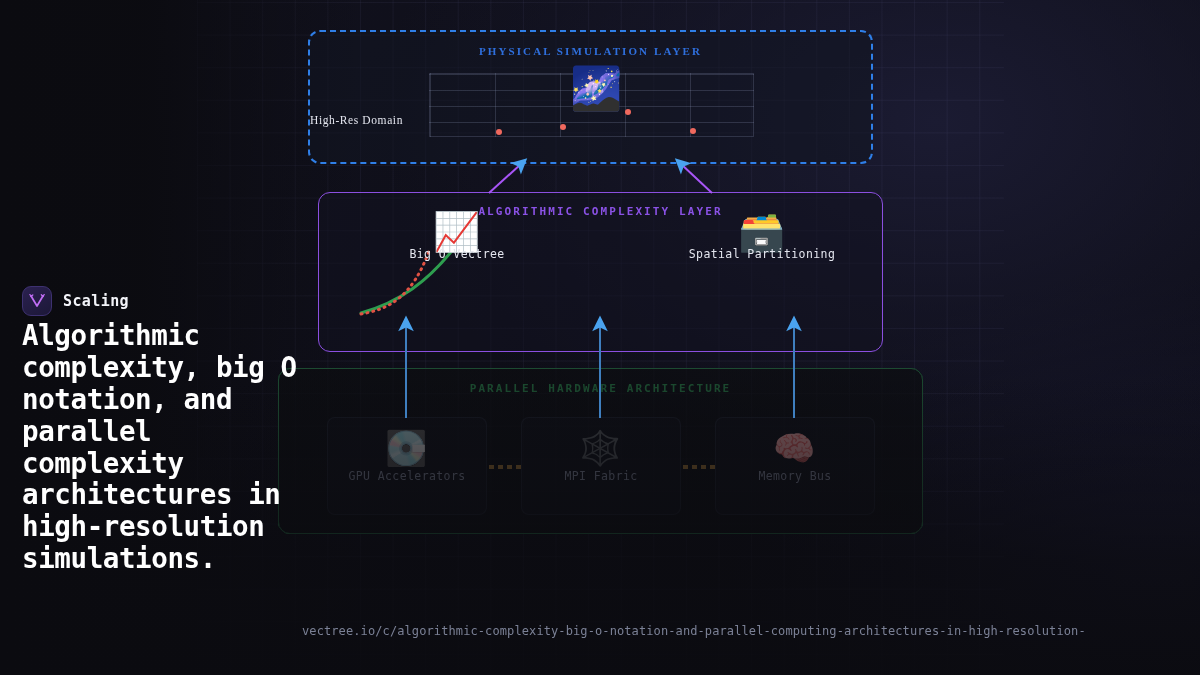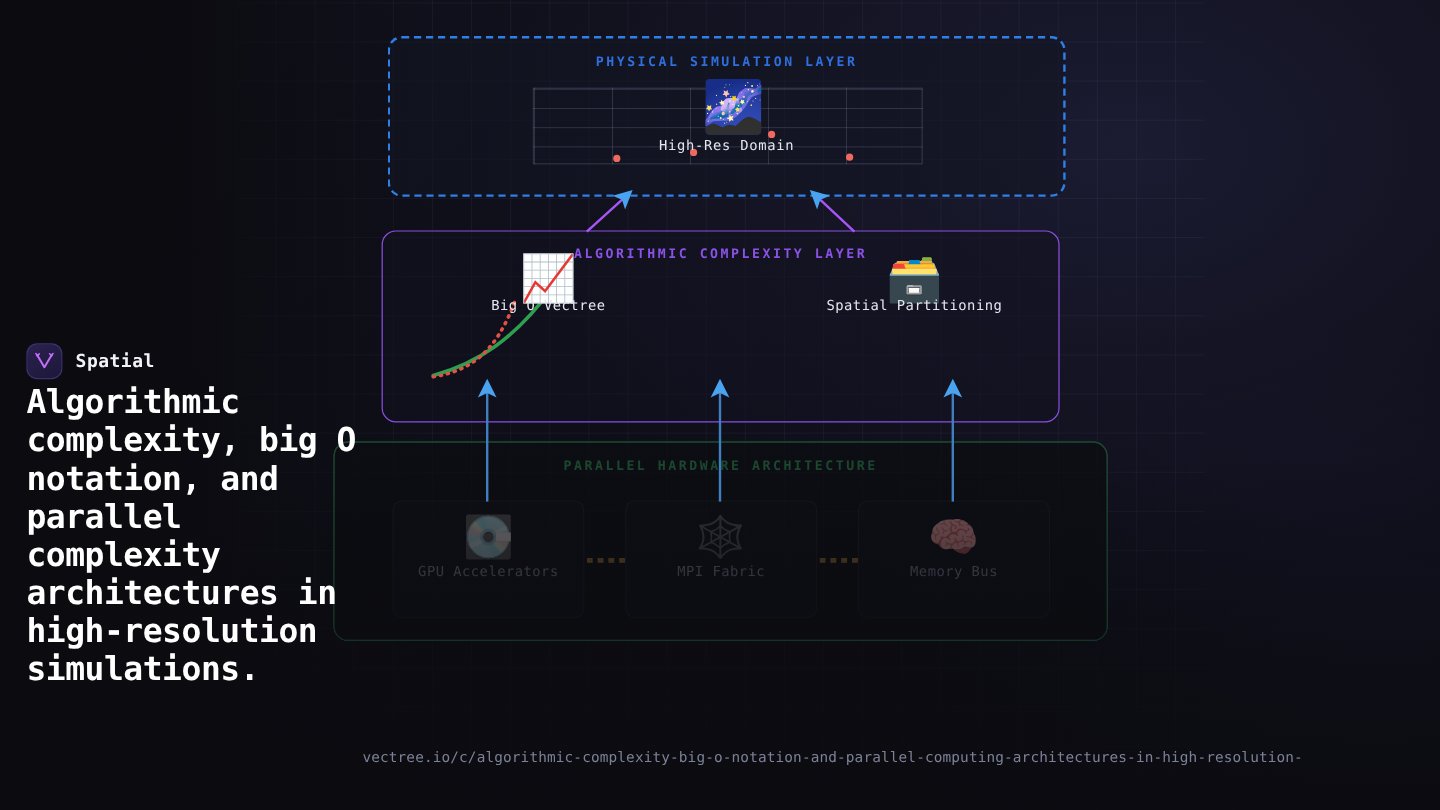--- a/index.html
+++ b/index.html
@@ -41,39 +41,40 @@
   #stage{ position:absolute; inset:0; }
 
   .layer-box{ position:absolute; border-radius:12px; }
   .layer-title{
     position:absolute; left:0; right:0; text-align:center;
     font-size:11px; font-weight:bold; letter-spacing:2.1px;
   }
 
   
   #layer-physical{
-    left:323px; top:30px; width:565px; height:134px;
+    left:308px; top:30px; width:565px; height:134px;
     border:2px dashed #2f7fe8;
     background:rgba(18,21,34,0.55);
+    font-family:Liberation Serif, serif;
   }
   #layer-physical .layer-title{ top:13px; color:#2f6fdd; }
 
   #sim-grid{
     position:absolute; left:119px; top:41px; width:325px; height:64px;
     background-image:
       linear-gradient(to right, rgba(150,160,195,0.22) 1px, transparent 1px),
       linear-gradient(to bottom, rgba(150,160,195,0.22) 1px, transparent 1px);
     background-size:65px 16px;
     border:1px solid rgba(150,160,195,0.22);
   }
   .sim-dot{ position:absolute; width:6px; height:6px; border-radius:50%; background:#f0695e; }
 
   #sim-emoji{ position:absolute; left:260px; top:36px; font-size:42px; line-height:1; }
   #sim-label{
-    position:absolute; left:0; right:0; top:82px; text-align:center;
+    position:absolute; left:0; right:0; top:82px; text-align:left;
     font-size:11.5px; color:#e4e6ef; letter-spacing:0.6px;
   }
 
   
   #layer-algo{
     left:318px; top:192px; width:565px; height:160px;
     border:1.5px solid #8b4fe0;
     background:rgba(18,18,32,0.55);
   }
   #layer-algo .layer-title{ top:12px; color:#8b52e6; }
@@ -225,18 +226,18 @@
 <div id="brand">
   <div id="brand-logo">
     <svg width="18" height="18" viewBox="0 0 18 18">
       <path d="M3.2 4.2 L9 14 L14.8 4.2" fill="none" stroke="#c06ef5" stroke-width="1.7" stroke-linecap="round" stroke-linejoin="round"></path>
       <path d="M3.2 4.2 L1.9 2.6 M3.2 4.2 L4.8 2.9" fill="none" stroke="#c06ef5" stroke-width="1.3" stroke-linecap="round"></path>
       <path d="M14.8 4.2 L13.3 2.8 M14.8 4.2 L16.2 2.6" fill="none" stroke="#c06ef5" stroke-width="1.3" stroke-linecap="round"></path>
       <circle cx="3.2" cy="4.2" r="1.05" fill="#c06ef5"></circle>
       <circle cx="14.8" cy="4.2" r="1.05" fill="#c06ef5"></circle>
     </svg>
   </div>
-  <span id="brand-name">Spatial</span>
+  <span id="brand-name">Scaling</span>
 </div>
 
 <div id="headline">Algorithmic complexity, big O notation, and parallel complexity architectures in high-resolution simulations.</div>
 
 <div id="url">vectree.io/c/algorithmic-complexity-big-o-notation-and-parallel-computing-architectures-in-high-resolution-</div>
 
 </body></html>

